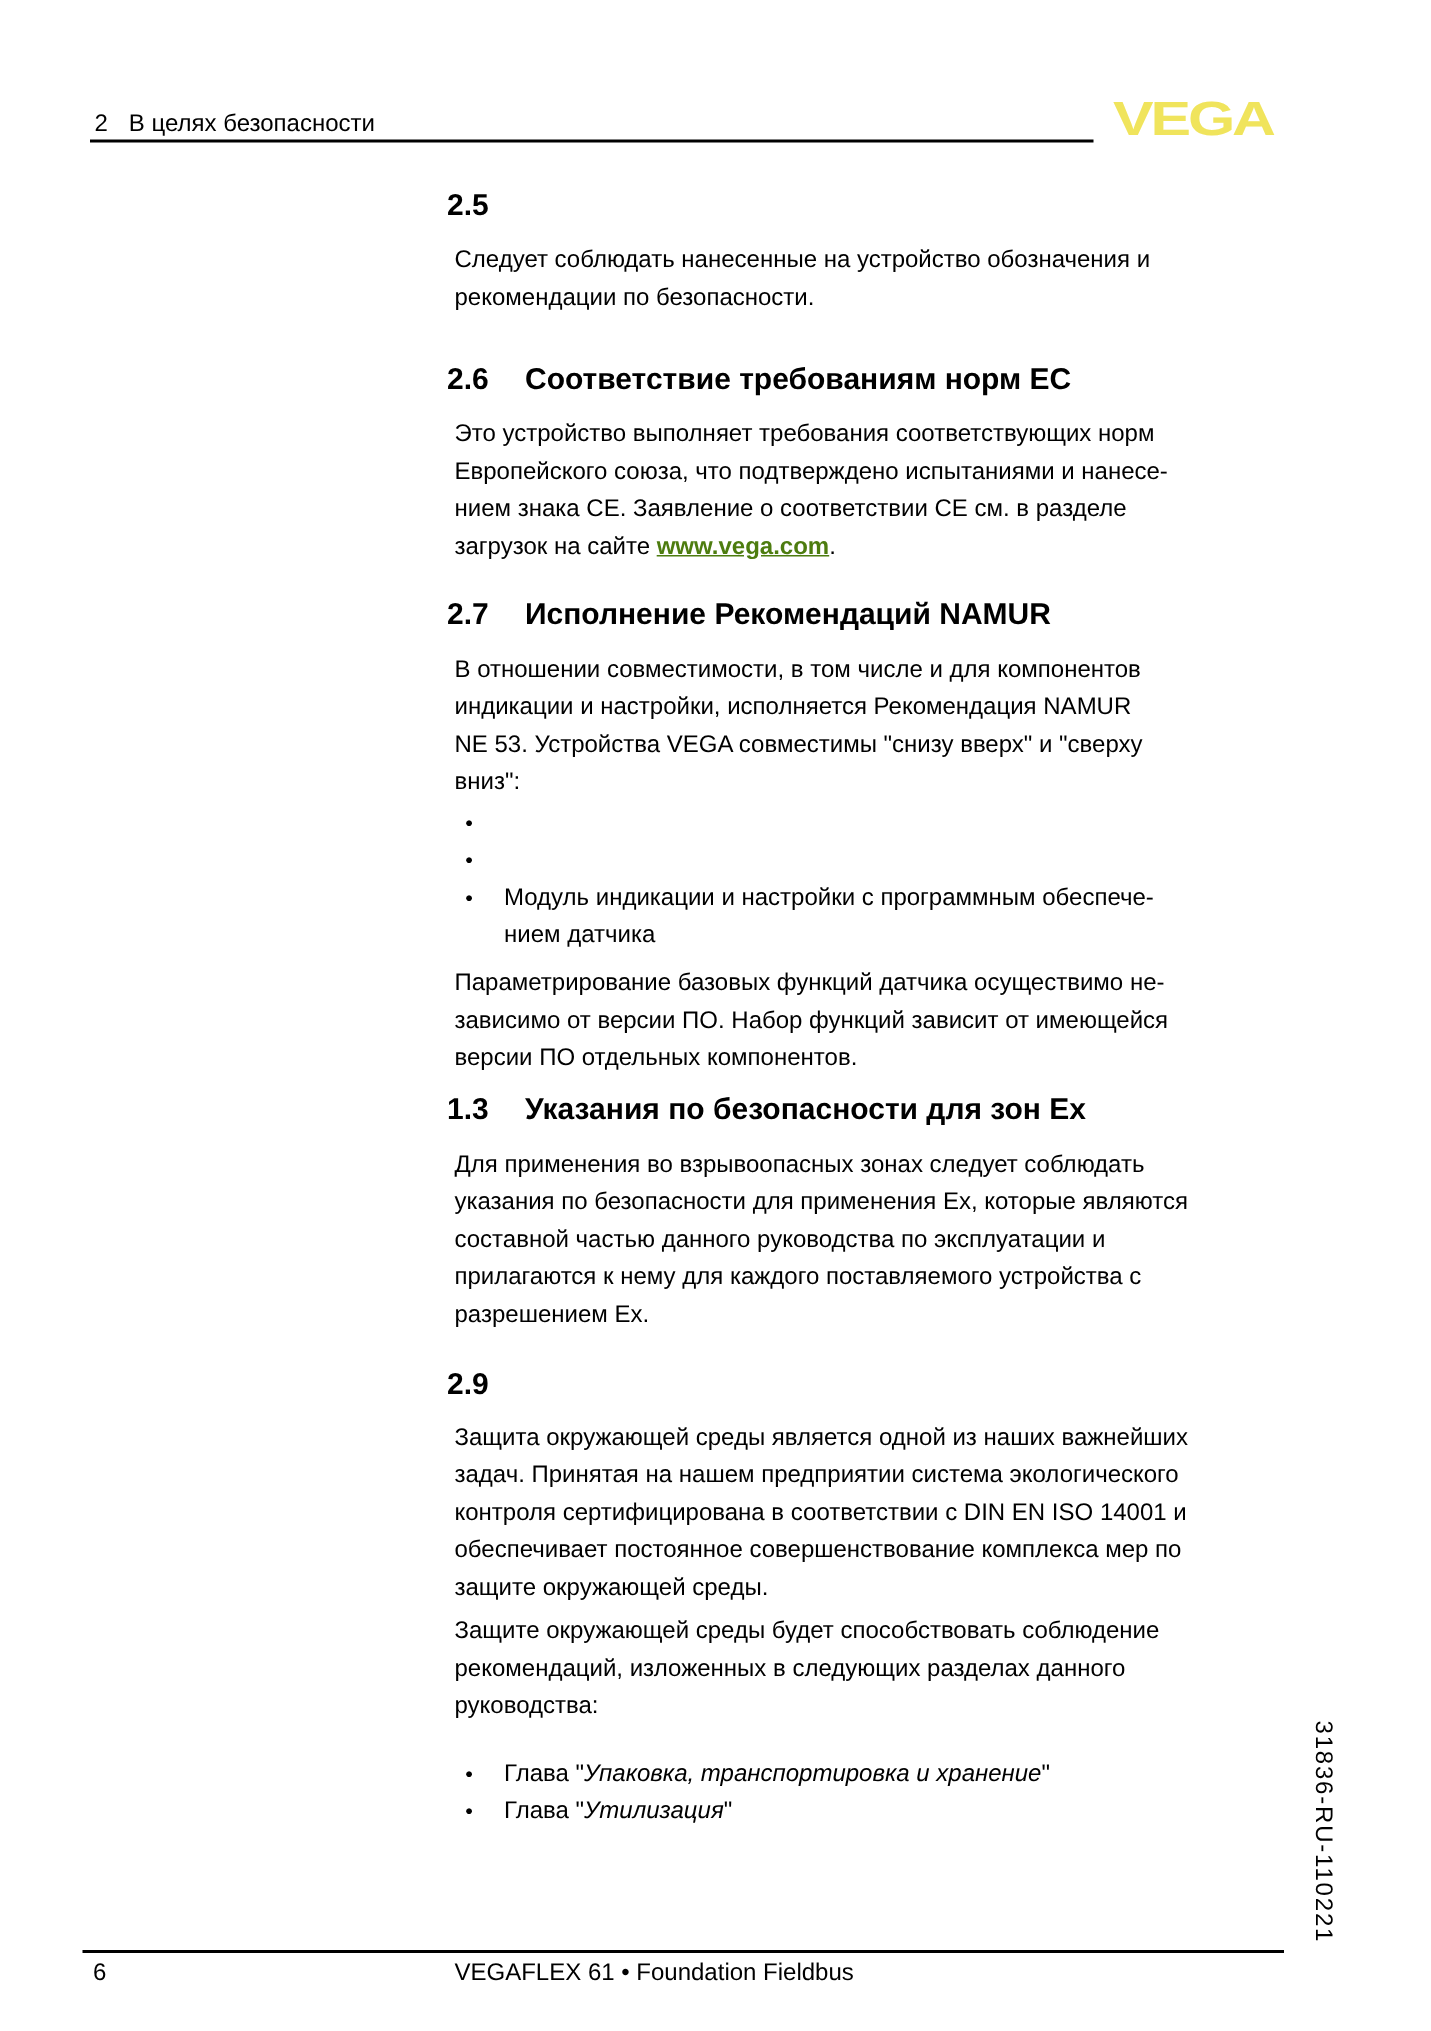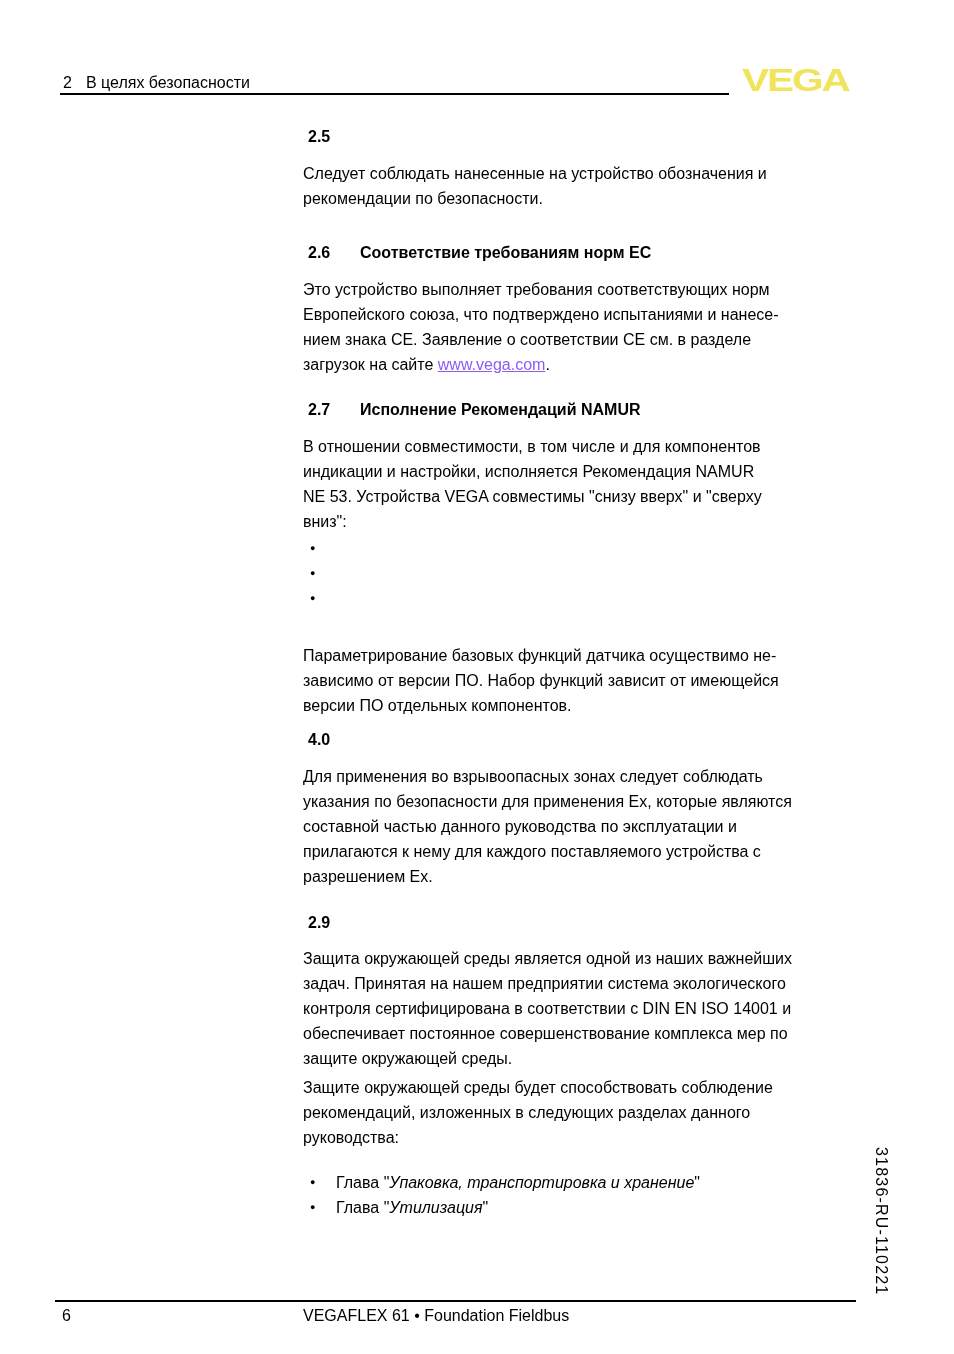--- a/index.html
+++ b/index.html
@@ -14,24 +14,24 @@
   .chapter-num{display:inline-block;margin-right:14px;}
   .header-rule{position:absolute;top:93px;left:60px;width:669px;height:2px;background:#000;}
   .logo{
     position:absolute;top:62px;left:742px;
     font-size:39px;font-weight:bold;letter-spacing:-2px;
     color:#F0E45C;
     transform:scaleY(.82) scaleX(1.04);transform-origin:top left;
     white-space:nowrap;
   }
   
-  .sec-head{position:absolute;left:308px;display:flex;font-size:16px;font-weight:bold;line-height:24px;white-space:nowrap;}
+  .sec-head{position:absolute;left:298px;display:flex;font-size:20px;font-weight:bold;line-height:24px;white-space:nowrap;}
   .sec-num{flex:none;width:52px;}
   .body{position:absolute;left:303px;width:625px;margin:0;font-size:16px;line-height:25px;white-space:pre-line;}
-  .link{color:#8b5cf6;text-decoration:underline;cursor:pointer;}
+  .link{color:#4d7c0f;text-decoration:underline;cursor:pointer;font-weight:bold;}
   .list{position:absolute;left:303px;width:625px;font-size:16px;line-height:25px;}
   .li{display:flex;align-items:flex-start;}
   .dot{flex:none;width:33px;padding-left:7px;box-sizing:border-box;font-size:9px;line-height:25px;}
   .li-text{white-space:pre-line;}
   .li-text i{font-style:italic;text-align:center;}
   
   .sidenote{
     position:absolute;left:872px;top:1147px;height:175px;
     writing-mode:vertical-rl;text-orientation:mixed;
     font-size:16px;letter-spacing:1.2px;white-space:nowrap;
@@ -73,28 +73,31 @@
 вниз":</p>
 <div class="list" style="top:536px">
   <div class="li">
       <span class="dot">●</span>
     </div>
   <div class="li">
       <span class="dot">●</span>
     </div>
   <div class="li">
       <span class="dot">●</span>
+      <span class="li-text">Модуль индикации и настройки с программным обеспече-
+нием датчика</span>
     </div>
 </div>
 <p class="body" style="top:643px">Параметрирование базовых функций датчика осуществимо не-
 зависимо от версии ПО. Набор функций зависит от имеющейся
 версии ПО отдельных компонентов.</p>
 
 <div class="sec-head" style="top:728px">
-    <span class="sec-num">4.0</span>
+    <span class="sec-num">1.3</span>
+    <span>Указания по безопасности для зон Ex</span>
   </div>
 <p class="body" style="top:764px">Для применения во взрывоопасных зонах следует соблюдать
 указания по безопасности для применения Ex, которые являются
 составной частью данного руководства по эксплуатации и
 прилагаются к нему для каждого поставляемого устройства с
 разрешением Ex.</p>
 
 <div class="sec-head" style="top:911px">
     <span class="sec-num">2.9</span>
   </div>

